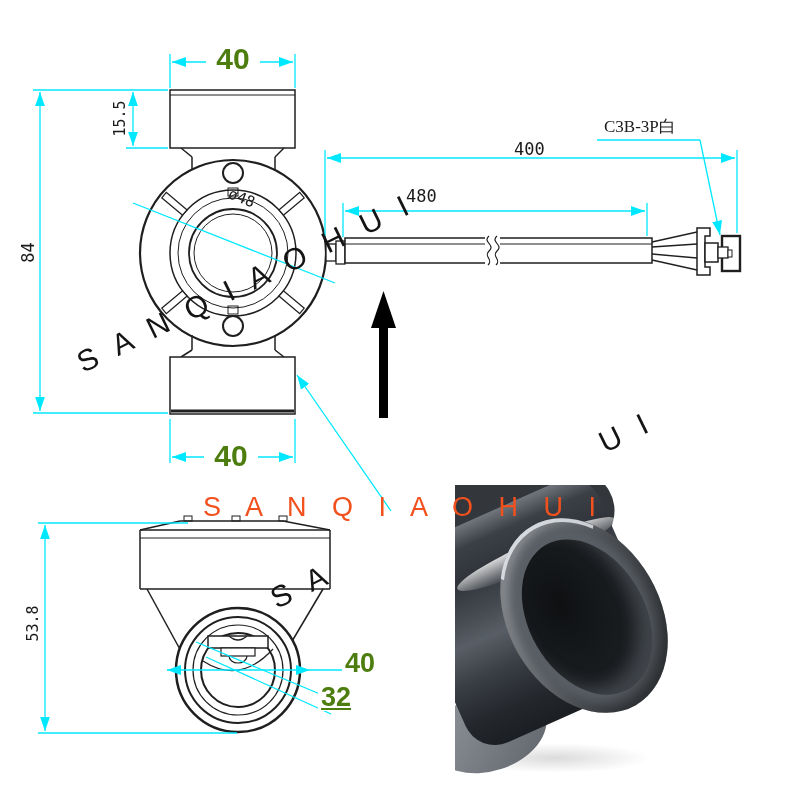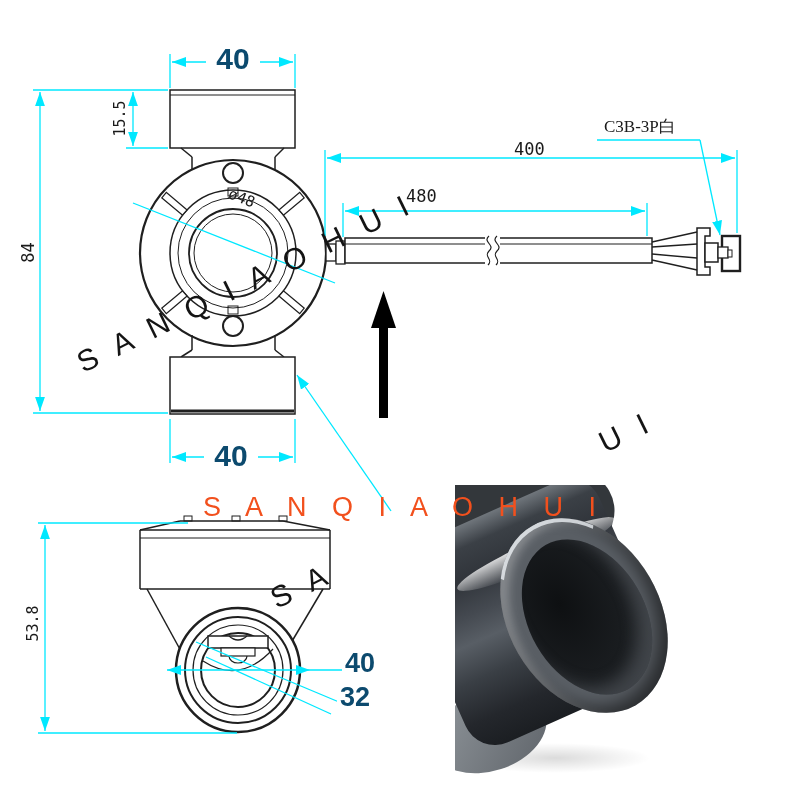--- a/index.html
+++ b/index.html
@@ -1,18 +1,18 @@
 <!DOCTYPE html>
 <html><head>
 <meta charset="utf-8">
 <style>
   html,body{margin:0;padding:0;background:#fff;}
   .canvas{position:relative;width:800px;height:800px;background:#fff;overflow:hidden;
           font-family:"Liberation Sans",sans-serif;}
-  .dim-red{position:absolute;font-weight:bold;font-size:30px;color:#0c4a6e;
+  .dim-red{position:absolute;font-weight:bold;font-size:30px;color:#4d7c0f;
            background:#fff;line-height:1;padding:0 3px;z-index:20;text-align:center;
            font-family:"Liberation Sans",sans-serif;}
   .dim-red.sm{font-size:27px;}
   .dim-cad{position:absolute;font-family:"DejaVu Sans Mono",monospace;font-size:17px;
            color:#1a1a1a;line-height:1;z-index:20;white-space:nowrap;}
   .rot90{transform:rotate(-90deg);transform-origin:center;}
   .wm-black{position:absolute;font-size:30px;color:#141414;letter-spacing:6px;
             white-space:nowrap;z-index:9;transform:rotate(-26deg);transform-origin:center;
             font-family:"Liberation Sans",sans-serif;}
   .wm-orange{position:absolute;font-size:27px;color:#f2501d;letter-spacing:9px;
@@ -216,17 +216,17 @@
   <div class="dim-cad rot90" style="left:6px;top:244px;width:44px;text-align:center;background:#fff;">84</div>
   <div class="dim-cad" style="left:228px;top:191px;font-size:15px;transform:rotate(22deg);">ø48</div>
   <div class="dim-red" style="left:204px;top:441px;width:48px;">40</div>
 
   <div class="dim-cad" style="left:514px;top:141px;">400</div>
   <div class="dim-cad" style="left:406px;top:188px;">480</div>
   <div class="dim-cad" style="left:604px;top:118px;font-family:Liberation Serif, serif;">C3B-3P白</div>
 
   <div class="dim-cad rot90" style="left:4px;top:616px;width:58px;font-size:15px;text-align:center;background:#fff;">53.8</div>
   <div class="dim-red sm" style="left:342px;top:650px;">40</div>
-  <div class="dim-red sm" style="left:337px;top:684px;">32</div>
+  <div class="dim-red sm" style="left:318px;top:684px;text-decoration:underline;">32</div>
 
   <div class="wm-orange" style="left:203px;top:492px;">S A N Q I A O H U I</div>
 
 </div>
 
 </body></html>

